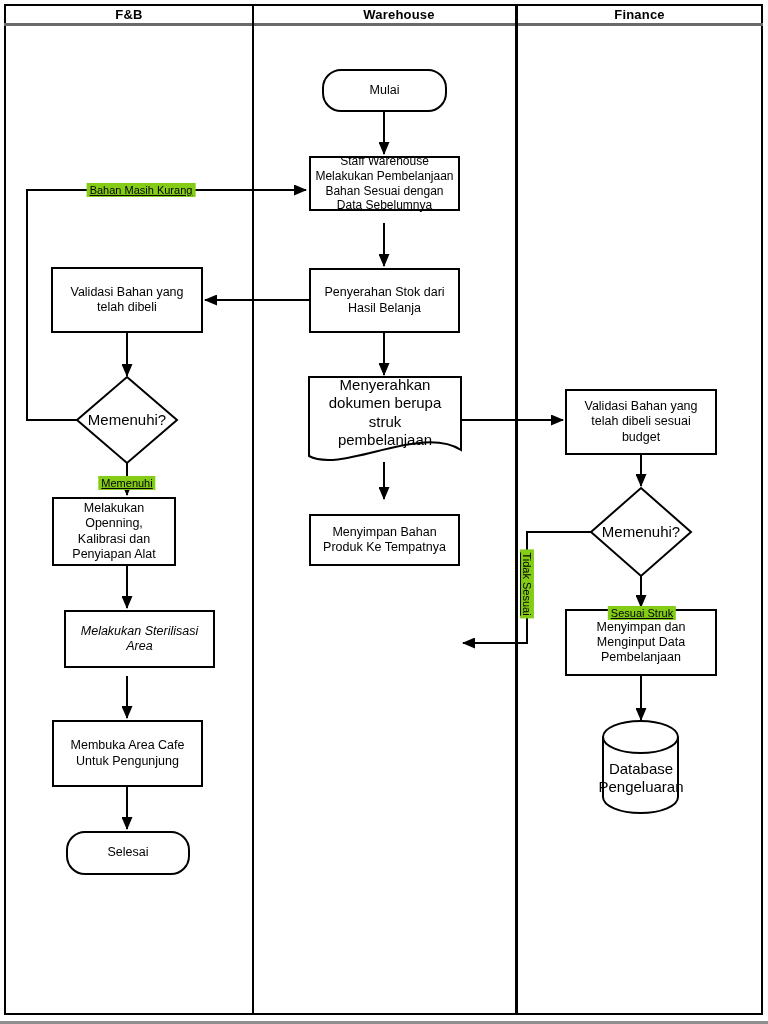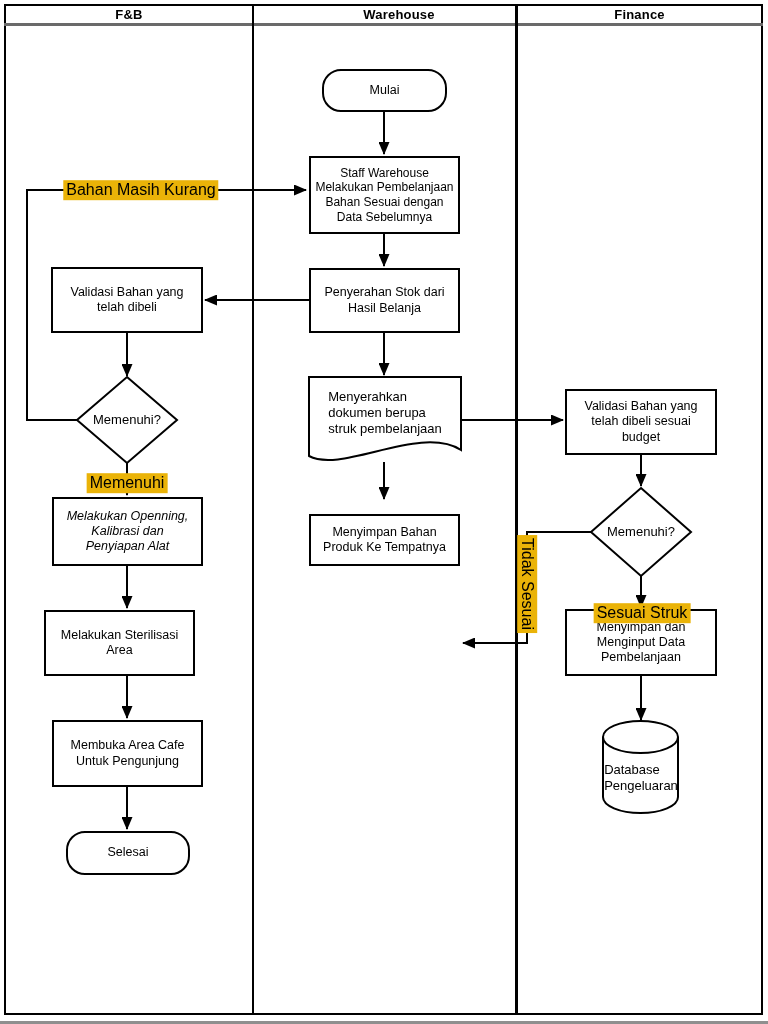--- a/index.html
+++ b/index.html
@@ -22,26 +22,26 @@
   .hdr-finance { left:518px; width:243px; }
   svg.connectors { position:absolute; left:0; top:0; width:768px; height:1024px; }
   .node {
     position:absolute; border:2px solid #000; background:#fff;
     display:flex; align-items:center; justify-content:center; text-align:center;
     font-size:12.5px; line-height:1.22; white-space:pre-line;
   }
   .rounded { border-radius:19px; }
   .shape-label {
     position:absolute; transform:translate(-50%,-50%);
-    display:flex; align-items:center; justify-content:center; text-align:left;
-    font-size:13px; line-height:1.22; white-space:pre-line;
+    display:flex; align-items:center; justify-content:center; text-align:center;
+    font-size:15px; line-height:1.22; white-space:pre-line;
   }
   .edge-label {
-    position:absolute; transform:translate(-50%,-50%); background:#eab308;
-    font-size:16px; line-height:1.1; padding:1px 3px; white-space:nowrap;
+    position:absolute; transform:translate(-50%,-50%); background:#84cc16;
+    font-size:11px; line-height:1.1; padding:1px 3px; white-space:nowrap;text-decoration:underline;
   }
   .edge-label.vertical {
     writing-mode:vertical-rl; white-space:nowrap; padding:3px 1px;
   }
   .page-bottom-edge { position:absolute; left:0; top:1021px; width:768px; height:3px; background:#8f8f8f; }
 </style>
 </head>
 <body>
 
 <div class="page">
@@ -84,31 +84,31 @@
     <path d="M641,488 L691,532 L641,576 L591,532 Z" fill="#fff" stroke="#000" stroke-width="2"></path>
 
     <path d="M309,377 L461,377 L461,450 C420,424 342,474 309,456 Z" fill="#fff" stroke="#000" stroke-width="2"></path>
 
     <path d="M603,737 L603,797 A37.5,16 0 0 0 678,797 L678,737" fill="#fff" stroke="#000" stroke-width="2"></path>
     <ellipse cx="640.5" cy="737" rx="37.5" ry="16" fill="#fff" stroke="#000" stroke-width="2"></ellipse>
   </svg>
 
   <div class="node" style="left:51px; top:267px; width:152px; height:66px;">Validasi Bahan yang
 telah dibeli</div>
-  <div class="node" style="left:52px; top:497px; width:151px; height:69px;font-style:italic;">Melakukan Openning,
+  <div class="node" style="left:52px; top:497px; width:124px; height:69px;">Melakukan Openning,
 Kalibrasi dan
 Penyiapan Alat</div>
-  <div class="node" style="left:44px; top:610px; width:151px; height:66px;">Melakukan Sterilisasi
+  <div class="node" style="left:64px; top:610px; width:151px; height:58px;font-style:italic;">Melakukan Sterilisasi
 Area</div>
   <div class="node" style="left:52px; top:720px; width:151px; height:67px;">Membuka Area Cafe
 Untuk Pengunjung</div>
   <div class="node rounded" style="left:66px; top:831px; width:124px; height:44px;">Selesai</div>
 
   <div class="node rounded" style="left:322px; top:69px; width:125px; height:43px;">Mulai</div>
-  <div class="node" style="left:309px; top:156px; width:151px; height:78px; font-size:12px;">Staff Warehouse
+  <div class="node" style="left:309px; top:156px; width:151px; height:55px; font-size:12px;">Staff Warehouse
 Melakukan Pembelanjaan
 Bahan Sesuai dengan
 Data Sebelumnya</div>
   <div class="node" style="left:309px; top:268px; width:151px; height:65px;">Penyerahan Stok dari
 Hasil Belanja</div>
   <div class="node" style="left:309px; top:514px; width:151px; height:52px;">Menyimpan Bahan
 Produk Ke Tempatnya</div>
 
   <div class="node" style="left:565px; top:389px; width:152px; height:66px;">Validasi Bahan yang
 telah dibeli sesuai

